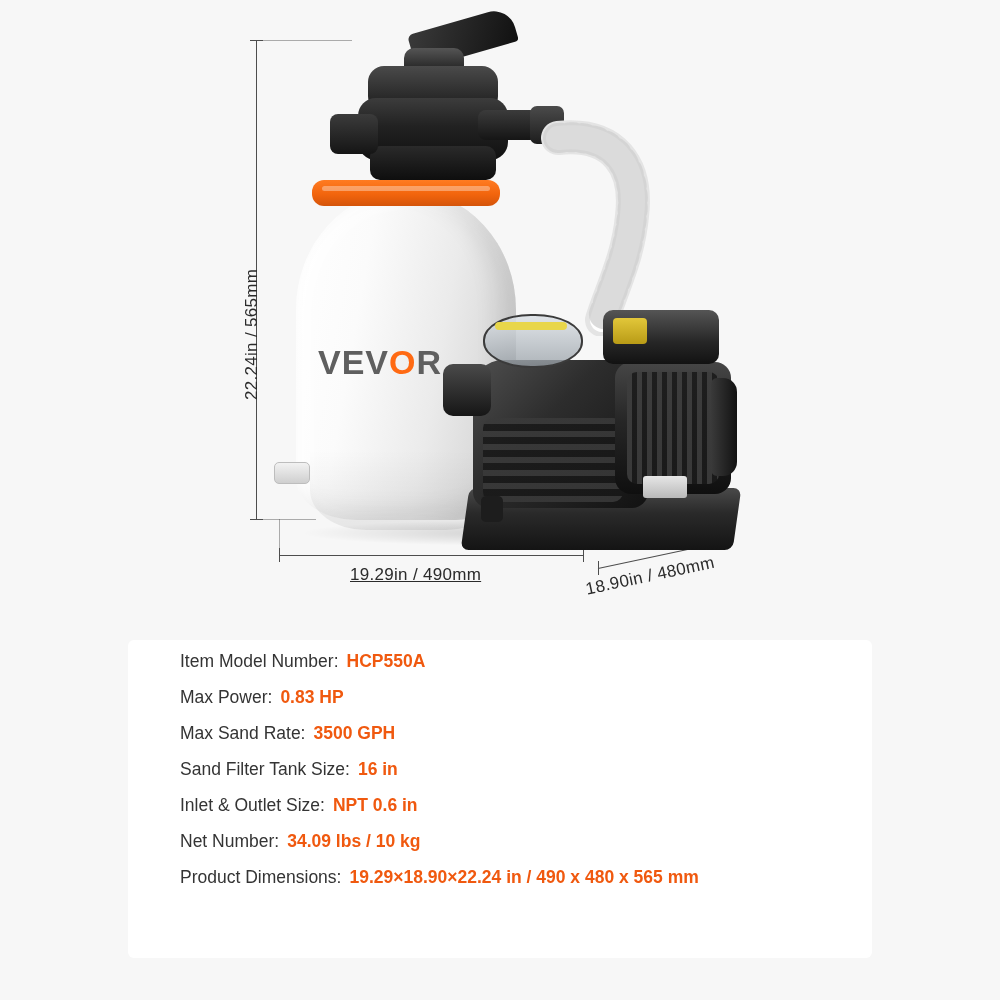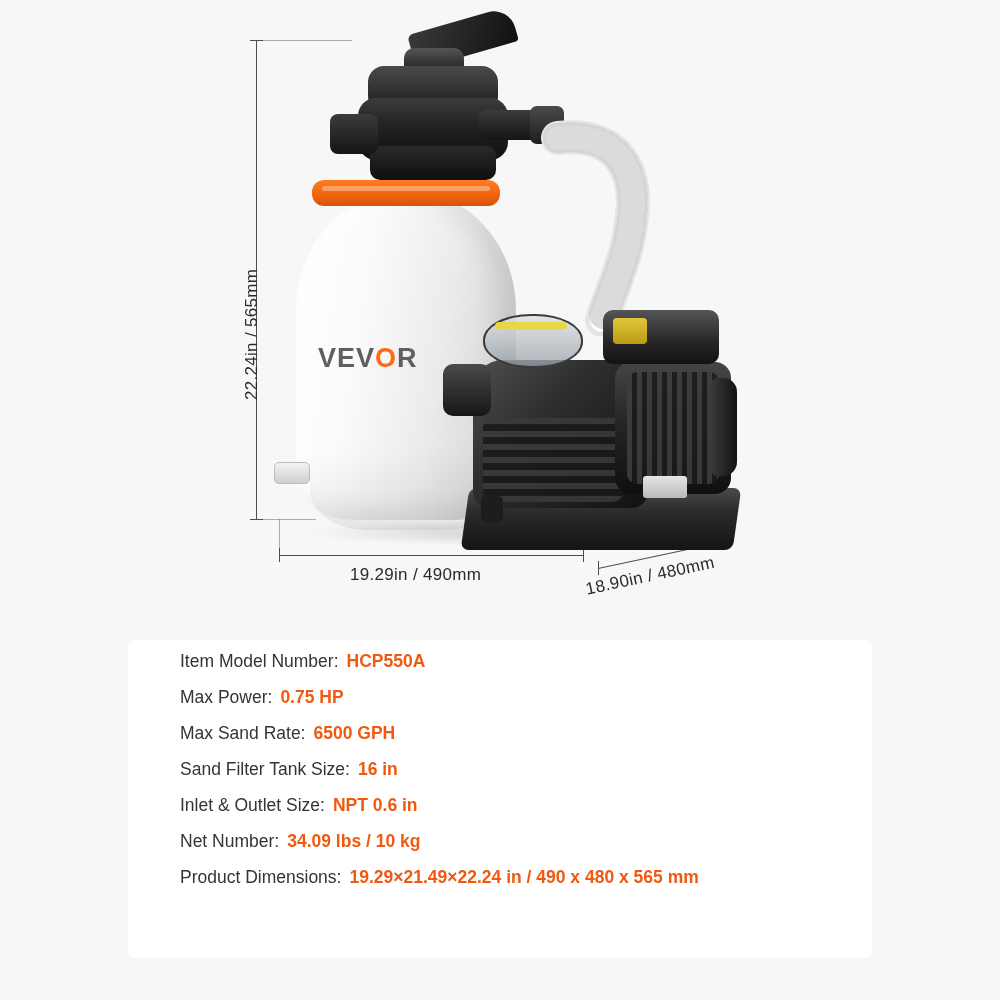--- a/index.html
+++ b/index.html
@@ -80,21 +80,21 @@
     bottom: 0px;
     width: 192px;
     height: 80px;
     background: linear-gradient(180deg, rgba(0,0,0,0) 0%, rgba(0,0,0,.07) 100%);
     border-radius: 0 0 56px 56px / 0 0 40px 40px;
   }
   .brand {
     position: absolute;
     left: 22px;
     top: 163px;
-    font-size: 27px;
+    font-size: 34px;
     font-weight: bold;
     letter-spacing: 1px;
     color: #5f5f5f;
   }
   .brand .o { color: #ff6a13; }
 
   .collar {
     position: absolute;
     left: 16px;
     top: 0px;
@@ -396,21 +396,21 @@
     <div class="tick" style="left:250px; top:40px; width:13px; height:1px;"></div>
     <div class="tick" style="left:250px; top:519px; width:13px; height:1px;"></div>
     <div class="dim-line-h" style="left:256px; top:40px; width:96px; opacity:.45;"></div>
     <div class="dim-line-h" style="left:256px; top:519px; width:60px; opacity:.45;"></div>
     <div class="dim-label dim-label-v" style="left:242px; top:400px;">22.24in / 565mm</div>
 
     <div class="dim-line-h" style="left:279px; top:555px; width:305px;"></div>
     <div class="tick" style="left:279px; top:548px; width:1px; height:14px;"></div>
     <div class="tick" style="left:583px; top:548px; width:1px; height:14px;"></div>
     <div class="dim-line-v" style="left:279px; top:519px; height:36px; opacity:.45;"></div>
-    <div class="dim-label" style="left:350px; top:565px;">19.29in / 490mm</div>
+    <div class="dim-label" style="left:350px; top:565px;text-decoration:underline;">19.29in / 490mm</div>
 
     <div class="dim-line-h" style="left:598px; top:568px; width:124px; transform:rotate(-12deg); transform-origin:left center;"></div>
     <div class="tick" style="left:598px; top:561px; width:1px; height:14px;"></div>
     <div class="tick" style="left:720px; top:535px; width:1px; height:14px;"></div>
     <div class="dim-line-v" style="left:722px; top:520px; height:26px; opacity:.45;"></div>
     <div class="dim-label" style="left:584px; top:580px; transform:rotate(-12deg); transform-origin:left top;">18.90in / 480mm</div>
 
     <div class="shadow"></div>
 
     <div class="tank-wrap">
@@ -461,39 +461,39 @@
 
   <div class="spec-card">
     <div class="spec-list">
 
       <div class="spec-row">
         <span class="spec-label">Item Model Number:</span>
         <span class="spec-value">HCP550A</span>
       </div>
       <div class="spec-row">
         <span class="spec-label">Max Power:</span>
-        <span class="spec-value">0.75 HP</span>
+        <span class="spec-value">0.83 HP</span>
       </div>
       <div class="spec-row">
         <span class="spec-label">Max Sand Rate:</span>
-        <span class="spec-value">6500 GPH</span>
+        <span class="spec-value">3500 GPH</span>
       </div>
       <div class="spec-row">
         <span class="spec-label">Sand Filter Tank Size:</span>
         <span class="spec-value">16 in</span>
       </div>
       <div class="spec-row">
         <span class="spec-label">Inlet &amp; Outlet Size:</span>
         <span class="spec-value">NPT 0.6 in</span>
       </div>
       <div class="spec-row">
         <span class="spec-label">Net Number:</span>
         <span class="spec-value">34.09 lbs / 10 kg</span>
       </div>
       <div class="spec-row">
         <span class="spec-label">Product Dimensions:</span>
-        <span class="spec-value">19.29×21.49×22.24 in / 490 x 480 x 565 mm</span>
+        <span class="spec-value">19.29×18.90×22.24 in / 490 x 480 x 565 mm</span>
       </div>
 
     </div>
   </div>
 
 </div>
 
 </body></html>

